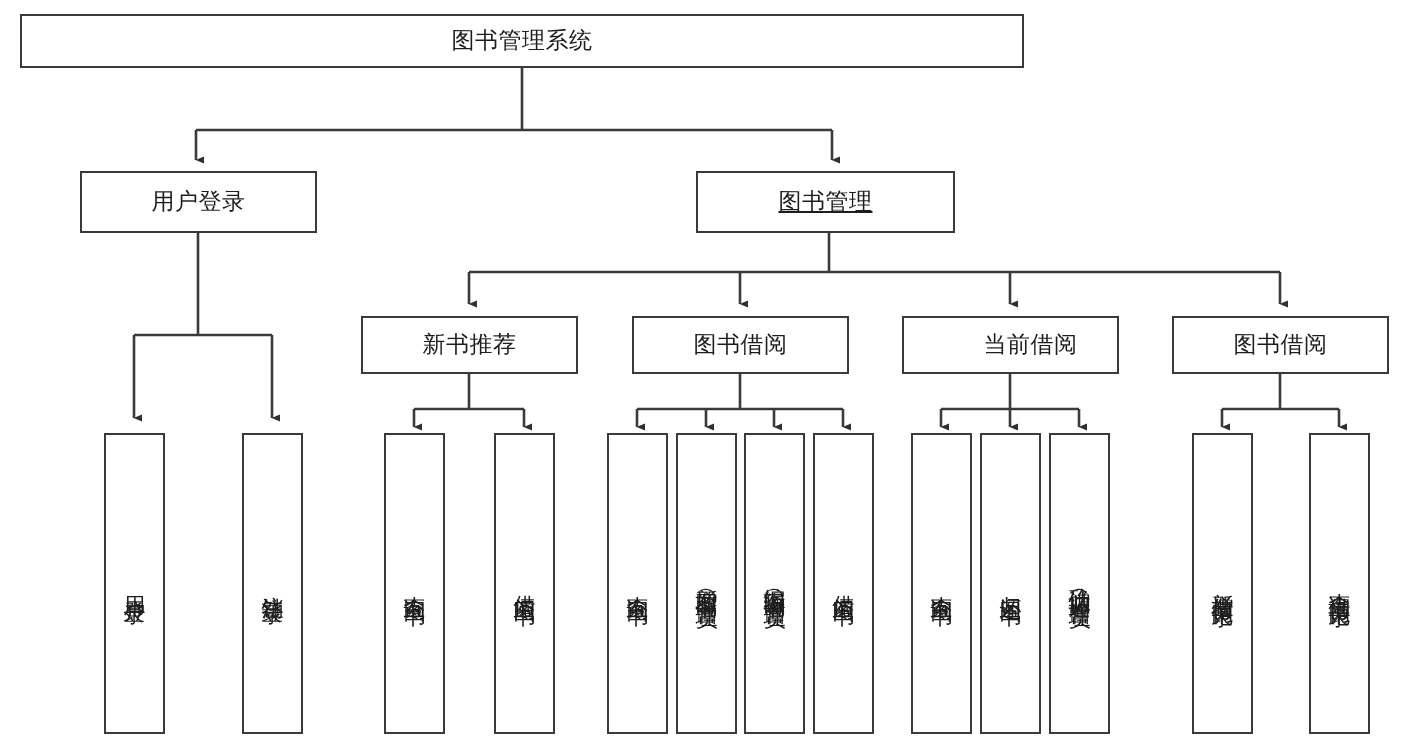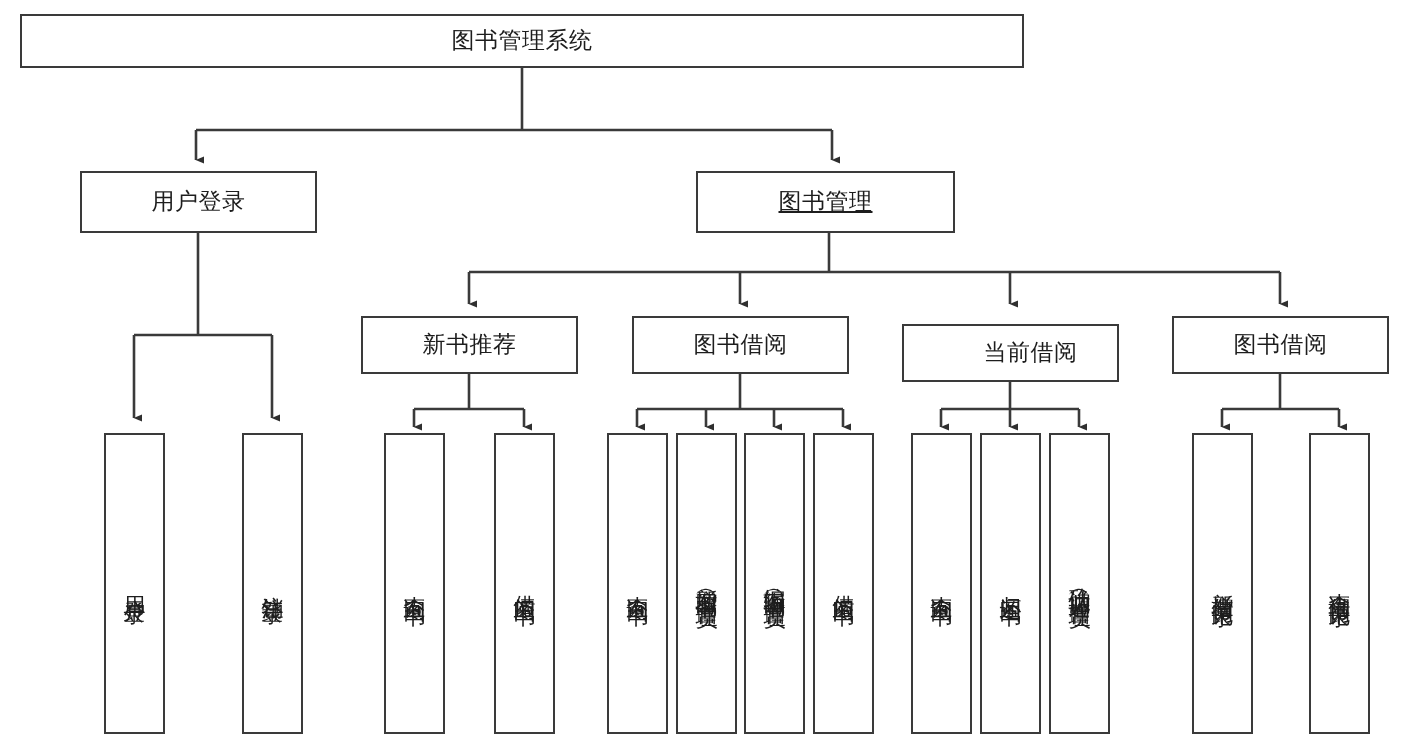--- a/index.html
+++ b/index.html
@@ -134,21 +134,21 @@
   <div class="node h" style="left:696px; top:171px; width:259px; height:62px;text-decoration:underline;">
     <span class="label">图书管理</span>
   </div>
 
   <div class="node h" style="left:361px; top:316px; width:217px; height:58px;">
     <span class="label">新书推荐</span>
   </div>
   <div class="node h" style="left:632px; top:316px; width:217px; height:58px;">
     <span class="label">图书借阅</span>
   </div>
-  <div class="node h" style="left:902px; top:324px; width:217px; height:58px;padding-left:40px;">
+  <div class="node h" style="left:902px; top:316px; width:217px; height:58px;padding-left:40px;">
     <span class="label">当前借阅</span>
   </div>
   <div class="node h" style="left:1172px; top:316px; width:217px; height:58px;">
     <span class="label">图书借阅</span>
   </div>
 
   <div class="node v" style="left:104px; top:433px; width:61px; height:301px;">
     <span class="label">用户登录</span>
   </div>
   <div class="node v" style="left:242px; top:433px; width:61px; height:301px;">

